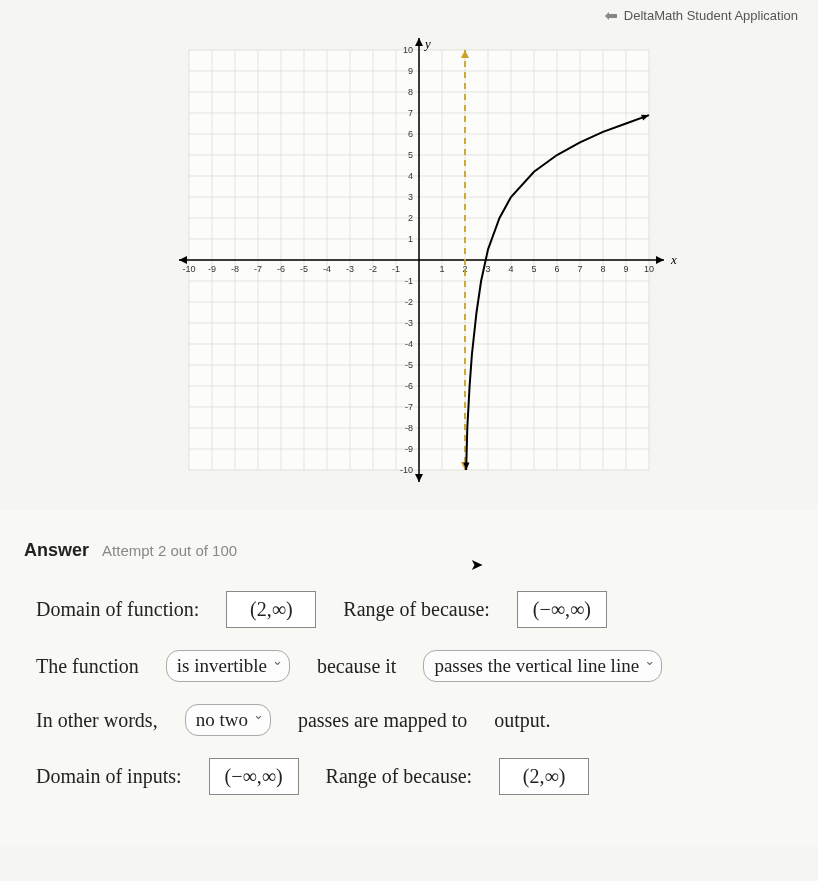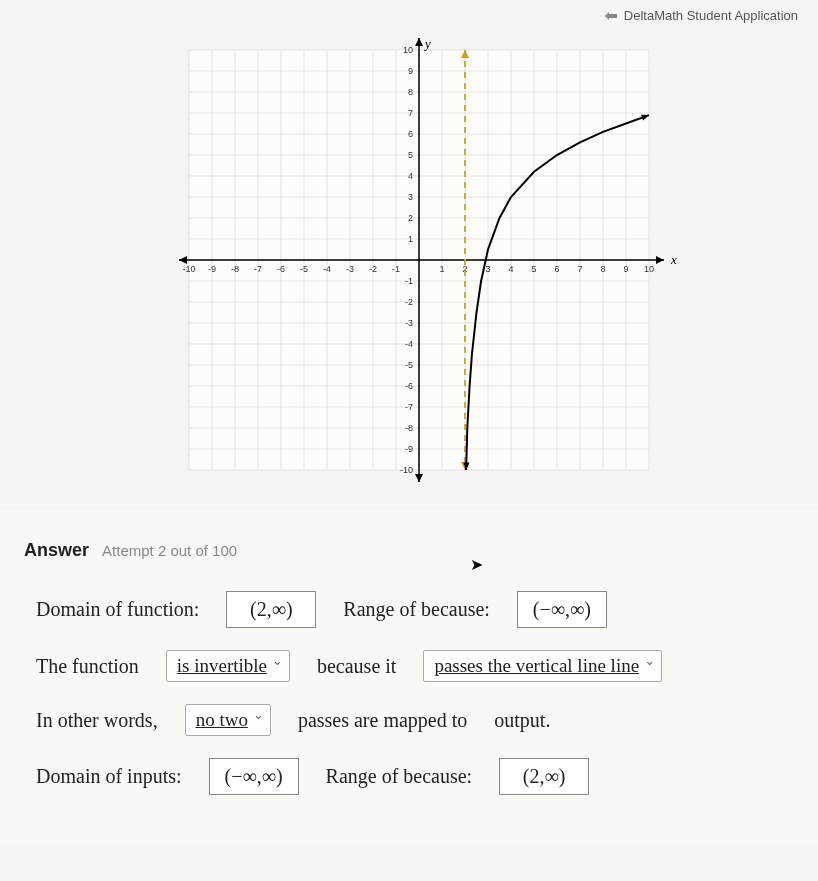--- a/index.html
+++ b/index.html
@@ -74,22 +74,21 @@
       cursor: text;
     }
     .dropdown {
       border: 1px solid #aaa;
       background: #fdfdfd;
       padding: 4px 22px 4px 10px;
       font-family: Georgia, serif;
       font-size: 19px;
       position: relative;
       cursor: pointer;
-      border-radius: 2px;
-      text-decoration: underline;
+      border-radius: 13px;
     }
     .dropdown::after {
       content: "⌄";
       position: absolute;
       right: 6px;
       top: 2px;
       font-size: 13px;
       color: #666;
     }
     .cursor-pointer {

